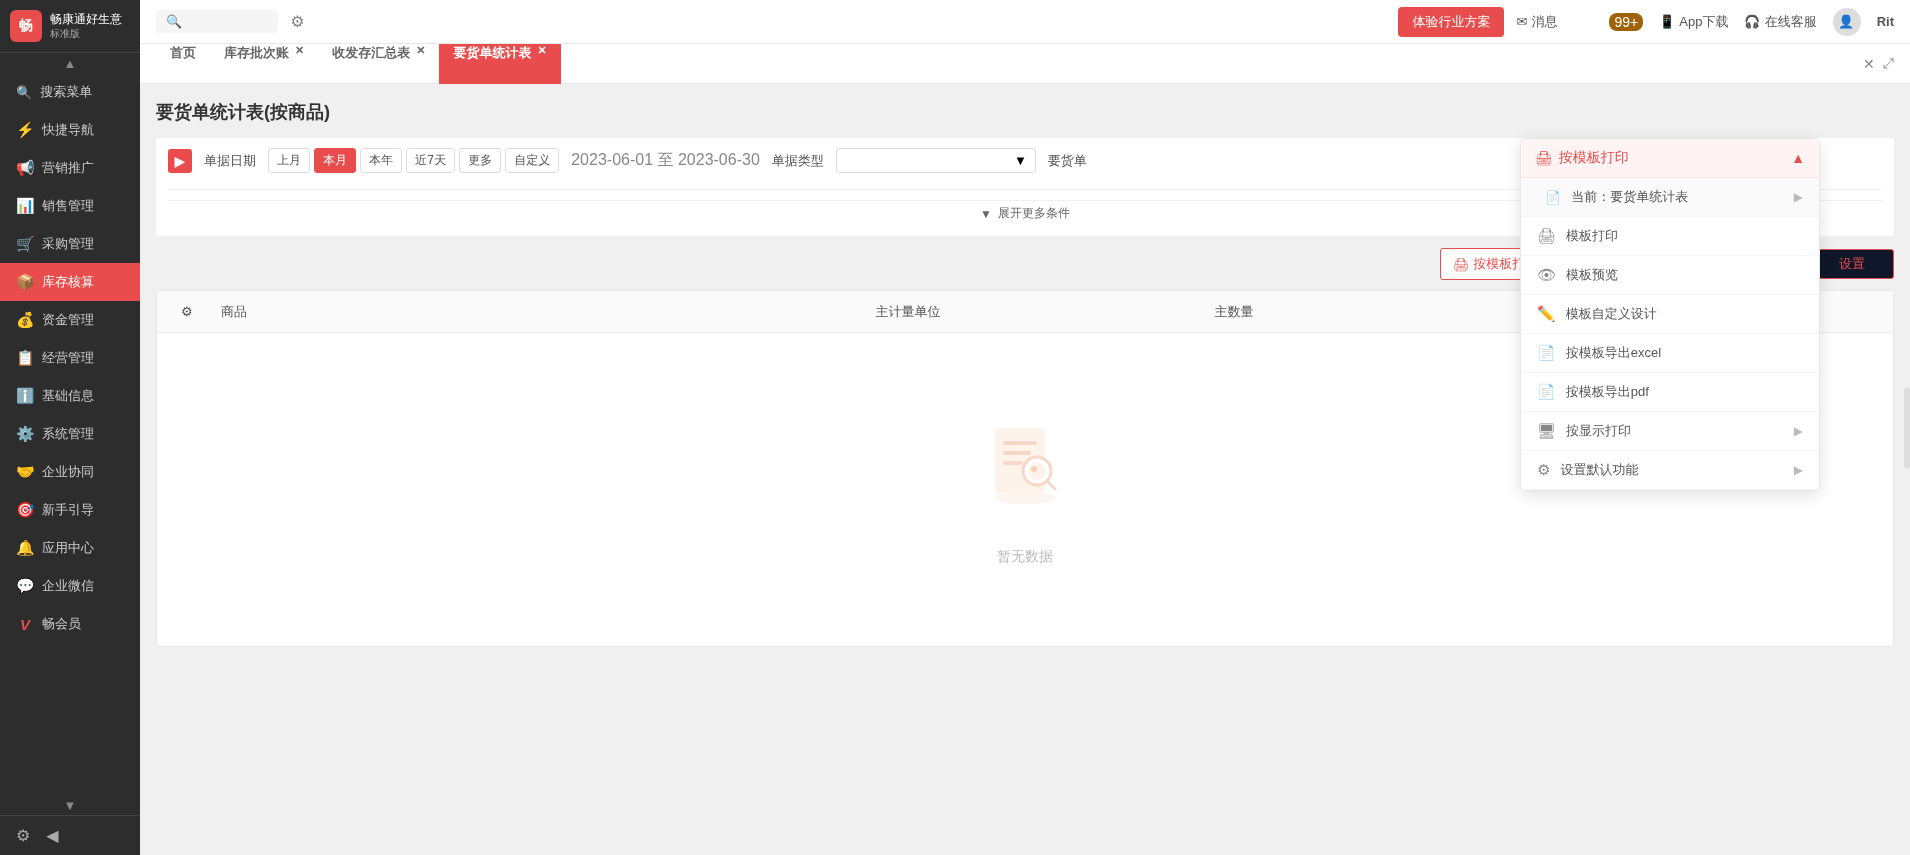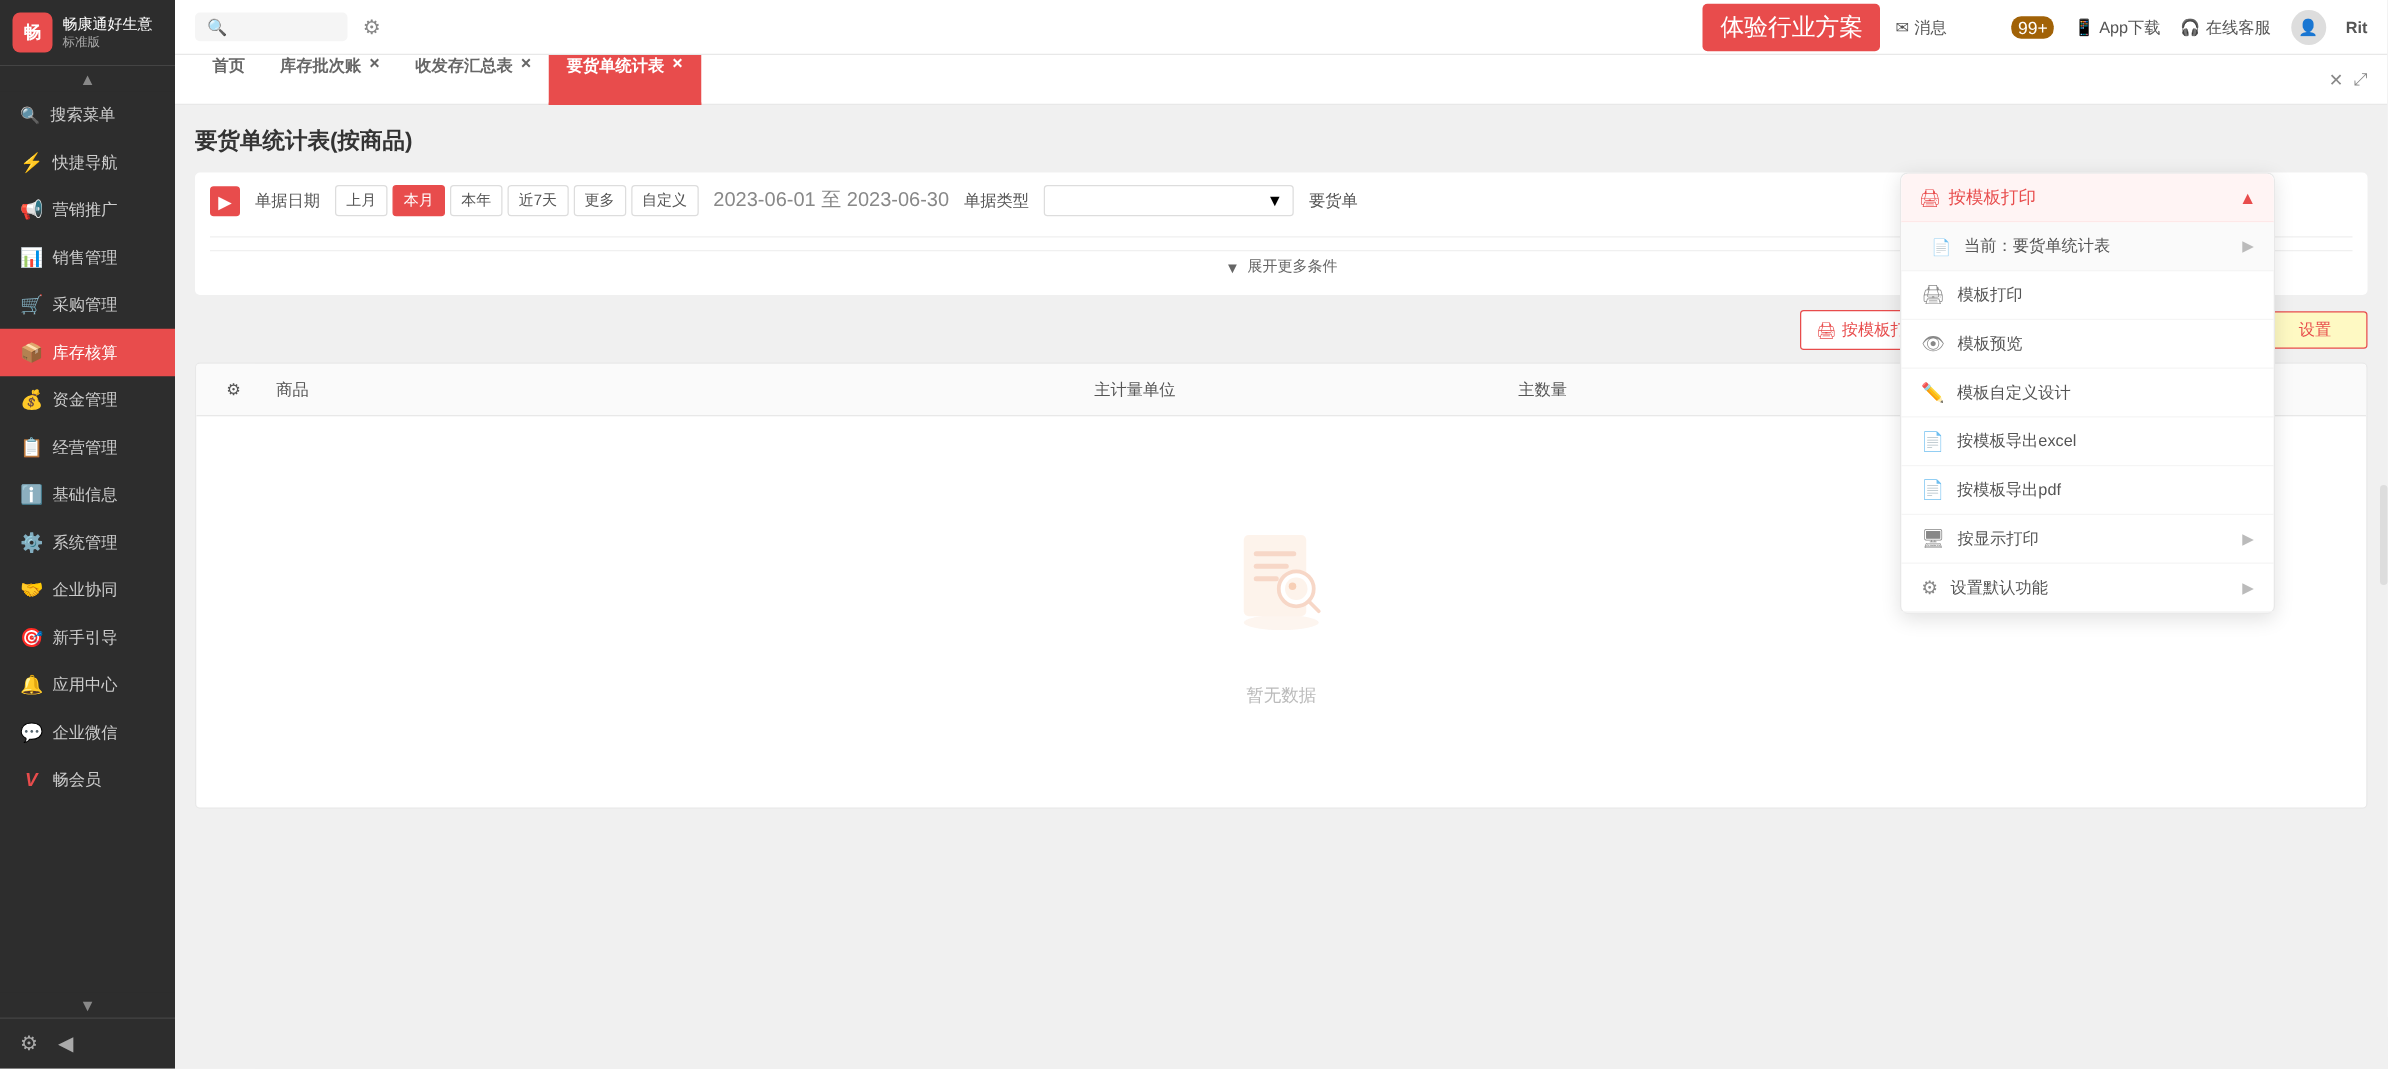--- a/index.html
+++ b/index.html
@@ -79,21 +79,21 @@
       background: #f5f5f5; border-radius: 4px;
       padding: 4px 10px; min-width: 120px;
     }
     .topbar-search input {
       border: none; background: transparent; outline: none; font-size: 12px; color: #999;
     }
     .topbar-divider { flex: 1; }
     .topbar-gear { color: #888; cursor: pointer; font-size: 16px; }
     .topbar-trial {
       background: #e84c4c; color: #fff; border: none;
-      padding: 6px 14px; border-radius: 4px; cursor: pointer; font-size: 19px;
+      padding: 6px 14px; border-radius: 4px; cursor: pointer; font-size: 13px;
     }
     .topbar-right {
       display: flex; align-items: center; gap: 16px; margin-left: auto;
     }
     .topbar-right-item {
       display: flex; align-items: center; gap: 4px; color: #555; cursor: pointer; font-size: 13px;
     }
     .badge {
       background: #a16207; color: #fff; font-size: 14px;
       border-radius: 8px; padding: 1px 5px; min-width: 18px; text-align: center; margin-left: 48px;
@@ -137,21 +137,21 @@
     
     .filter-bar {
       background: #fff; border-radius: 4px; padding: 10px 12px;
       margin-bottom: 12px; display: flex; align-items: center; gap: 12px;
       flex-wrap: wrap; position: relative;
     }
     .filter-label { color: #555; font-size: 13px; white-space: nowrap; }
     .date-buttons { display: flex; gap: 4px; align-items: center; }
     .date-btn {
       padding: 3px 8px; border: 1px solid #ddd; border-radius: 3px;
-      background: #fff; cursor: pointer; font-size: 12px; color: #555;
+      background: #fff; cursor: pointer; font-size: 12px; color: #555; font-family: Liberation Mono, monospace;
     }
     .date-btn.active {
       background: #e84c4c; color: #fff; border-color: #e84c4c;
     }
     .date-range { font-size: 16px; color: #888; }
     .filter-type-select {
       display: flex; align-items: center; gap: 6px;
       border: 1px solid #ddd; border-radius: 3px; padding: 4px 8px;
       background: #fff; cursor: pointer; min-width: 200px;
     }
@@ -172,21 +172,21 @@
       margin-bottom: 10px;
     }
     .action-btn {
       display: flex; align-items: center; gap: 4px;
       padding: 6px 12px; border: 1px solid #ddd; border-radius: 3px;
       background: #fff; cursor: pointer; font-size: 13px; color: #555;
     }
     .action-btn.primary { background: #e84c4c; color: #fff; border-color: #e84c4c; }
     .action-more { color: #888; cursor: pointer; font-size: 16px; }
     .action-settings-btn {
-      border: 1px solid #e84c4c; color: #e84c4c; background: #fef9c3;
+      border: 1px solid #e84c4c; color: #e84c4c; background: #0f172a;
       padding: 5px 28px; border-radius: 3px; cursor: pointer; font-size: 13px;
     }
 
     
     .data-table {
       background: #fff; border-radius: 4px; overflow: hidden;
       border: 1px solid #e8e8e8;
     }
     .table-header {
       display: flex; align-items: center; background: #fafafa;

